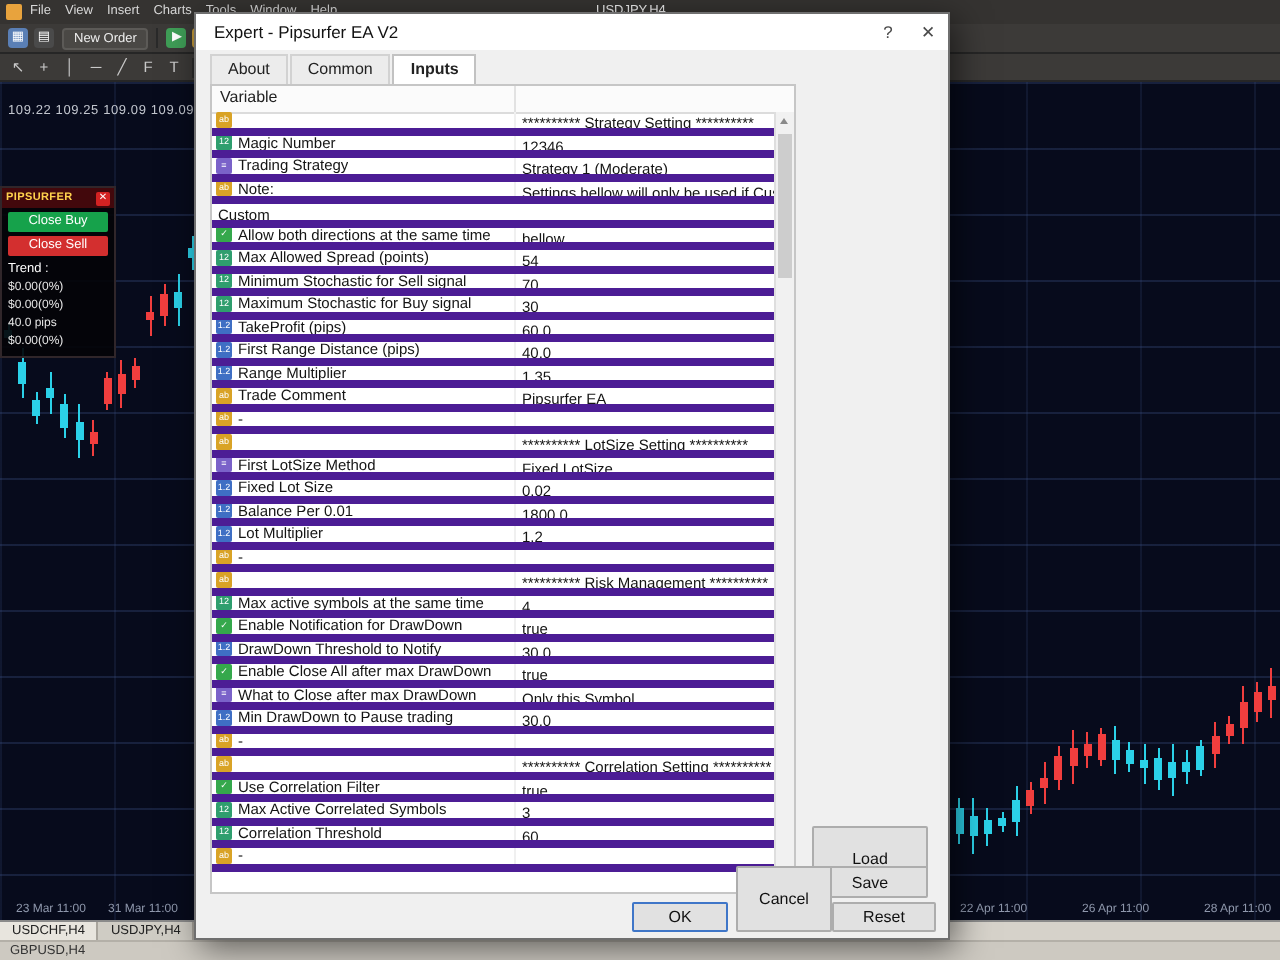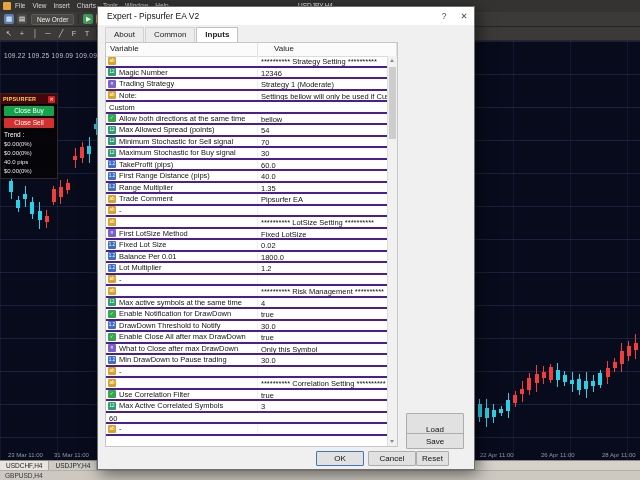--- a/index.html
+++ b/index.html
@@ -77,21 +77,21 @@
     border:1px solid #d2d2d2;border-bottom:none;box-sizing:border-box;}
   .dlg-tab.active{background:#fff;border-color:#c2c2c2;font-weight:bold;}
 
   .dlg-table{position:absolute;left:7px;top:35px;width:293px;height:405px;background:#fff;
     border:1px solid #c6c6c6;box-sizing:border-box;overflow:hidden;}
   .thead{display:flex;height:13px;border-bottom:1px solid #dcdcdc;background:#fbfbfb;gap:12px;}
   .th{font-size:8px;color:#222;padding:1px 4px;box-sizing:border-box;border-right:1px solid #e2e2e2;}
   .th.var{width:152px;}
   .th.val{flex:1;}
   .tbody{position:absolute;top:13px;left:0;right:9px;bottom:0;overflow:hidden;}
-  .trow{display:flex;height:11.5px;border-bottom:2px solid #4c1d95;box-sizing:border-box;}
+  .trow{display:flex;height:11.5px;border-bottom:4px solid #4c1d95;box-sizing:border-box;}
   .tcell{box-sizing:border-box;overflow:hidden;white-space:nowrap;}
   .tcell.var{width:152px;border-right:1px solid #f0f0f0;display:flex;align-items:center;
     gap:3px;padding:0 2px;}
   .tcell.val{flex:1;font-size:7.5px;color:#141414;line-height:11px;padding:0 3px;}
   .vtext{font-size:7.5px;color:#141414;overflow:hidden;white-space:nowrap;}
   .ticon{display:inline-block;width:8px;height:8px;border-radius:1px;font-size:4.5px;color:#fff;
     text-align:center;line-height:8px;flex:0 0 8px;}
   .ticon.str{background:#d9a326;}
   .ticon.int{background:#2f9e6e;}
   .ticon.dbl{background:#3f6fc4;}
@@ -107,22 +107,22 @@
     border-right:2.5px solid transparent;border-bottom:3.5px solid #8a8a8a;}
   .sb-arrow.down::before{content:"";position:absolute;left:2px;top:3px;border-left:2.5px solid transparent;
     border-right:2.5px solid transparent;border-top:3.5px solid #8a8a8a;}
   .sb-thumb{position:absolute;left:1px;right:1px;top:11px;height:72px;background:#cdcdcd;}
 
   .btn{position:absolute;font-size:8px;font-family:"Liberation Sans",sans-serif;background:#e1e1e1;
     border:1px solid #adadad;border-radius:1px;color:#111;padding:0;}
   .btn.load{left:308px;top:406px;width:58px;height:32px;}
   .btn.save{left:308px;top:426px;width:58px;height:16px;}
   .btn.ok{left:218px;top:444px;width:48px;height:15px;border-color:#3f76c8;}
-  .btn.cancel{left:270px;top:444px;width:48px;height:15px;}
-  .btn.reset{left:318px;top:444px;width:33px;height:15px;}
+  .btn.cancel{left:270px;top:426px;width:48px;height:33px;}
+  .btn.reset{left:318px;top:444px;width:52px;height:15px;}
 </style>
 </head>
 <body>
 
 <div class="screen">
 
   <div class="titlebar">
     <span class="appicon"></span>
     <div class="menubar">
         <div class="menu-item">File</div>
@@ -395,21 +395,20 @@
 
     <div class="dlg-tabs">
         <div class="dlg-tab">About</div>
         <div class="dlg-tab">Common</div>
         <div class="dlg-tab active">Inputs</div>
       </div>
 
     <div class="dlg-table">
       <div class="thead">
         <div class="th var">Variable</div>
-        <div class="th val">Value</div>
       </div>
       <div class="tbody">
           <div class="trow">
             <div class="tcell var">
               <div class="ticon str">ab</div>
               <div class="vtext"></div>
             </div>
             <div class="tcell val">********** Strategy Setting **********</div>
           </div>
           <div class="trow">
@@ -612,20 +611,24 @@
             <div class="tcell val">true</div>
           </div>
           <div class="trow">
             <div class="tcell var">
               <div class="ticon int">12</div>
               <div class="vtext">Max Active Correlated Symbols</div>
             </div>
             <div class="tcell val">3</div>
           </div>
           <div class="trow">
+            <div class="tcell var">
+              <div class="ticon int">12</div>
+              <div class="vtext">Correlation Threshold</div>
+            </div>
             <div class="tcell val">60</div>
           </div>
           <div class="trow">
             <div class="tcell var">
               <div class="ticon str">ab</div>
               <div class="vtext">-</div>
             </div>
             <div class="tcell val"></div>
           </div>
         </div>

